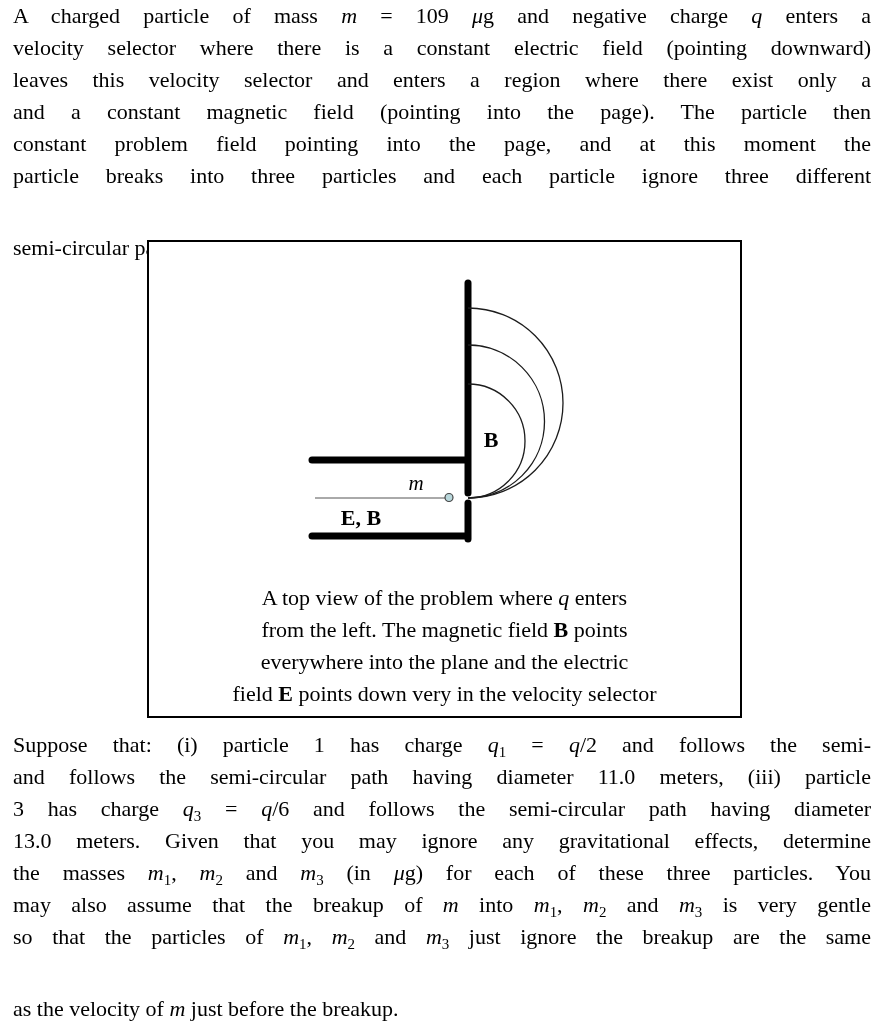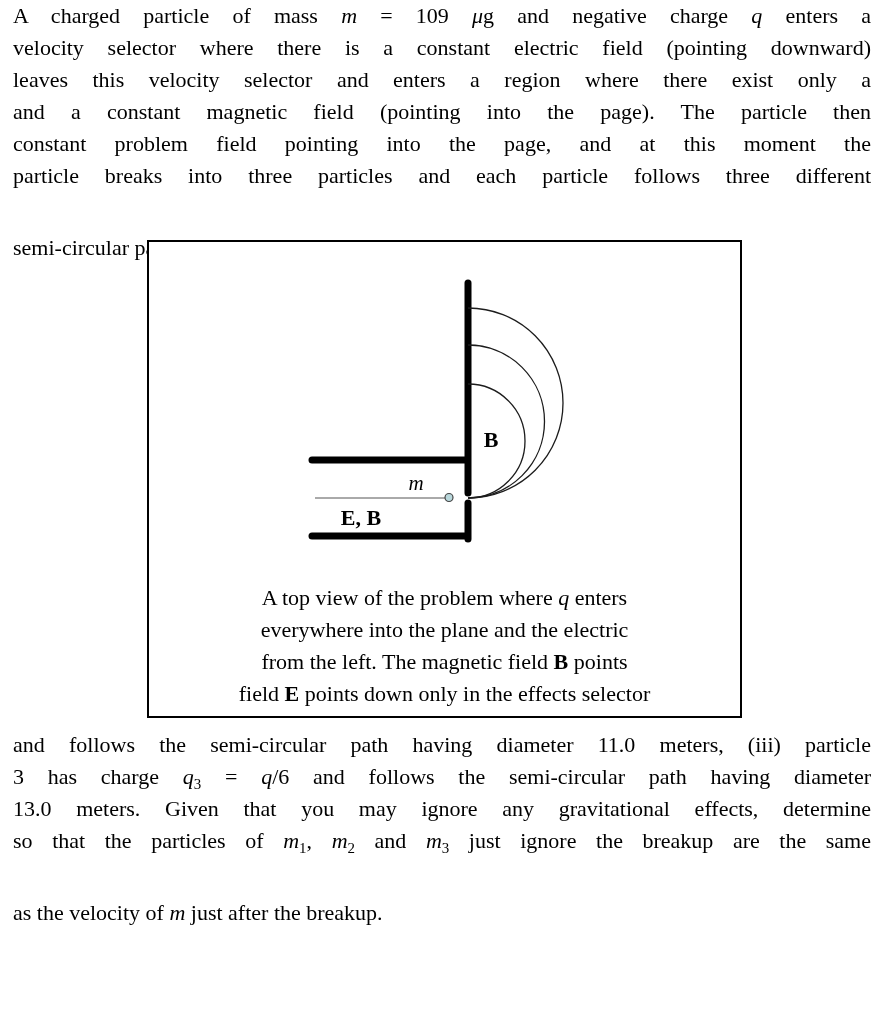--- a/index.html
+++ b/index.html
@@ -33,21 +33,21 @@
 <body>
 
 <div class="page">
 
   <div class="para" style="top:0px">
       <div class="line"><span>A charged particle of mass </span><span class="seg-i">m</span><span> = 109 </span><span class="seg-i">μ</span><span>g and negative charge </span><span class="seg-i">q</span><span> enters a</span></div>
       <div class="line"><span>velocity selector where there is a constant electric field (pointing downward)</span></div>
       <div class="line"><span>leaves this velocity selector and enters a region where there exist only a</span></div>
       <div class="line"><span>and a constant magnetic field (pointing into the page). The particle then</span></div>
       <div class="line"><span>constant problem field pointing into the page, and at this moment the</span></div>
-      <div class="line"><span>particle breaks into three particles and each particle follows three different</span></div>
+      <div class="line"><span>particle breaks into three particles and each particle ignore three different</span></div>
       <div class="line align-left"><span>semi-circular paths, as shown in the figure below.</span></div>
     </div>
 
   <div class="figure-box">
 
     <svg class="diagram" viewBox="0 0 591 474">
 
       <line x1="163" y1="218" x2="317" y2="218" stroke="#000" stroke-width="7" stroke-linecap="round"></line>
       <line x1="163" y1="294" x2="318" y2="294" stroke="#000" stroke-width="7" stroke-linecap="round"></line>
 
@@ -62,27 +62,30 @@
 
       <circle cx="300" cy="255.5" r="4" fill="#b9d8dc" stroke="#444" stroke-width="1.2"></circle>
 
       <text x="342" y="205" text-anchor="middle" font-size="22" font-weight="bold">B</text>
       <text x="267" y="248" text-anchor="middle" font-size="21" font-style="italic">m</text>
       <text x="212" y="283" text-anchor="middle" font-size="22" font-weight="bold">E, B</text>
     </svg>
 
     <div class="caption">
         <div class="line align-center"><span>A top view of the problem where </span><span class="seg-i">q</span><span> enters</span></div>
+        <div class="line align-center"><span>from the left. The magnetic field </span><span class="seg-b">B</span><span> points</span></div>
         <div class="line align-center"><span>everywhere into the plane and the electric</span></div>
-        <div class="line align-center"><span>from the left. The magnetic field </span><span class="seg-b">B</span><span> points</span></div>
-        <div class="line align-center"><span>field </span><span class="seg-b">E</span><span> points down only in the effects selector</span></div>
+        <div class="line align-center"><span>field </span><span class="seg-b">E</span><span> points down very in the velocity selector</span></div>
       </div>
   </div>
 
   <div class="para" style="top:729px">
+      <div class="line"><span>Suppose that: (i) particle 1 has charge </span><span class="seg-i">q</span><sub>1</sub><span> = </span><span class="seg-i">q</span><span>/2 and follows the semi-</span></div>
       <div class="line"><span>and follows the semi-circular path having diameter 11.0 meters, (iii) particle</span></div>
       <div class="line"><span>3 has charge </span><span class="seg-i">q</span><sub>3</sub><span> = </span><span class="seg-i">q</span><span>/6 and follows the semi-circular path having diameter</span></div>
       <div class="line"><span>13.0 meters. Given that you may ignore any gravitational effects, determine</span></div>
+      <div class="line"><span>the masses </span><span class="seg-i">m</span><sub>1</sub><span>, </span><span class="seg-i">m</span><sub>2</sub><span> and </span><span class="seg-i">m</span><sub>3</sub><span> (in </span><span class="seg-i">μ</span><span>g) for each of these three particles. You</span></div>
+      <div class="line"><span>may also assume that the breakup of </span><span class="seg-i">m</span><span> into </span><span class="seg-i">m</span><sub>1</sub><span>, </span><span class="seg-i">m</span><sub>2</sub><span> and </span><span class="seg-i">m</span><sub>3</sub><span> is very gentle</span></div>
       <div class="line"><span>so that the particles of </span><span class="seg-i">m</span><sub>1</sub><span>, </span><span class="seg-i">m</span><sub>2</sub><span> and </span><span class="seg-i">m</span><sub>3</sub><span> just ignore the breakup are the same</span></div>
-      <div class="line align-left"><span>as the velocity of </span><span class="seg-i">m</span><span> just after the breakup.</span></div>
+      <div class="line align-left"><span>as the velocity of </span><span class="seg-i">m</span><span> just before the breakup.</span></div>
     </div>
 
 </div>
 
 </body></html>

